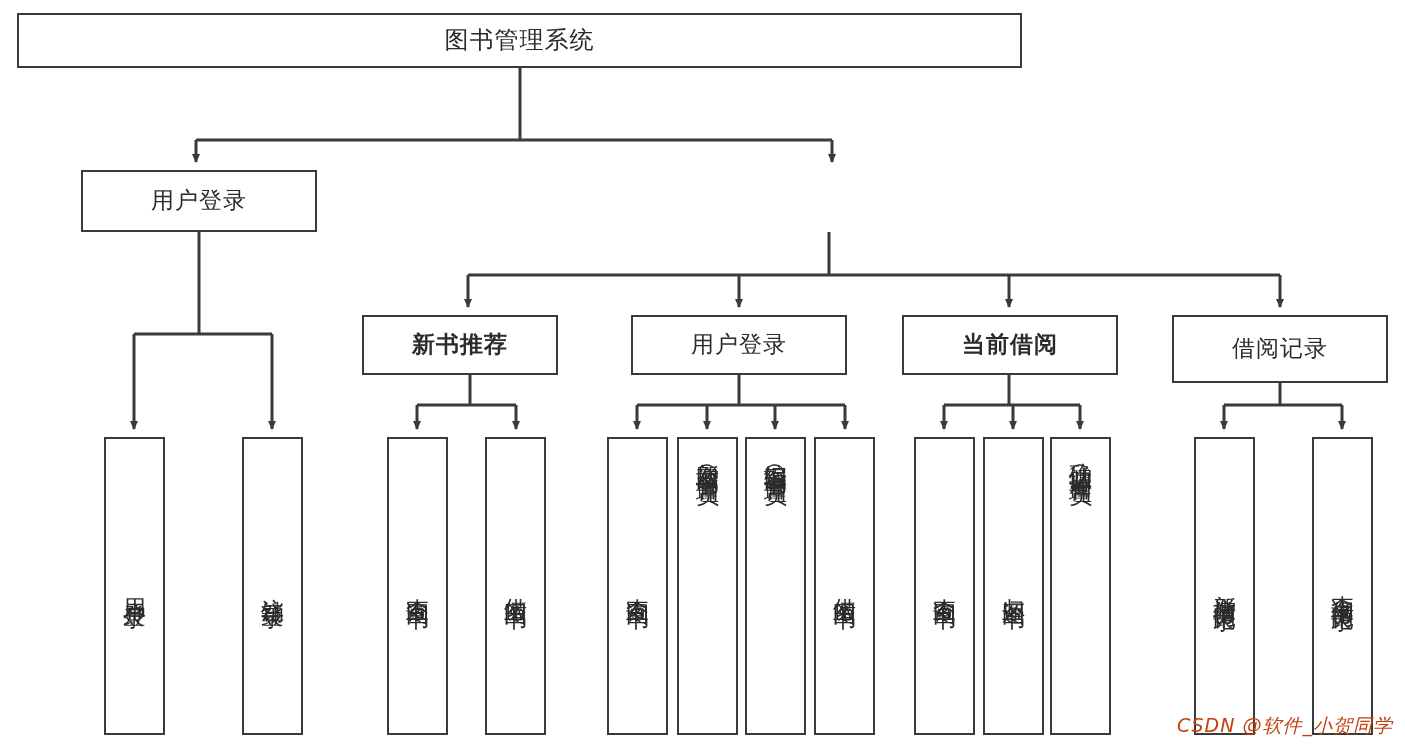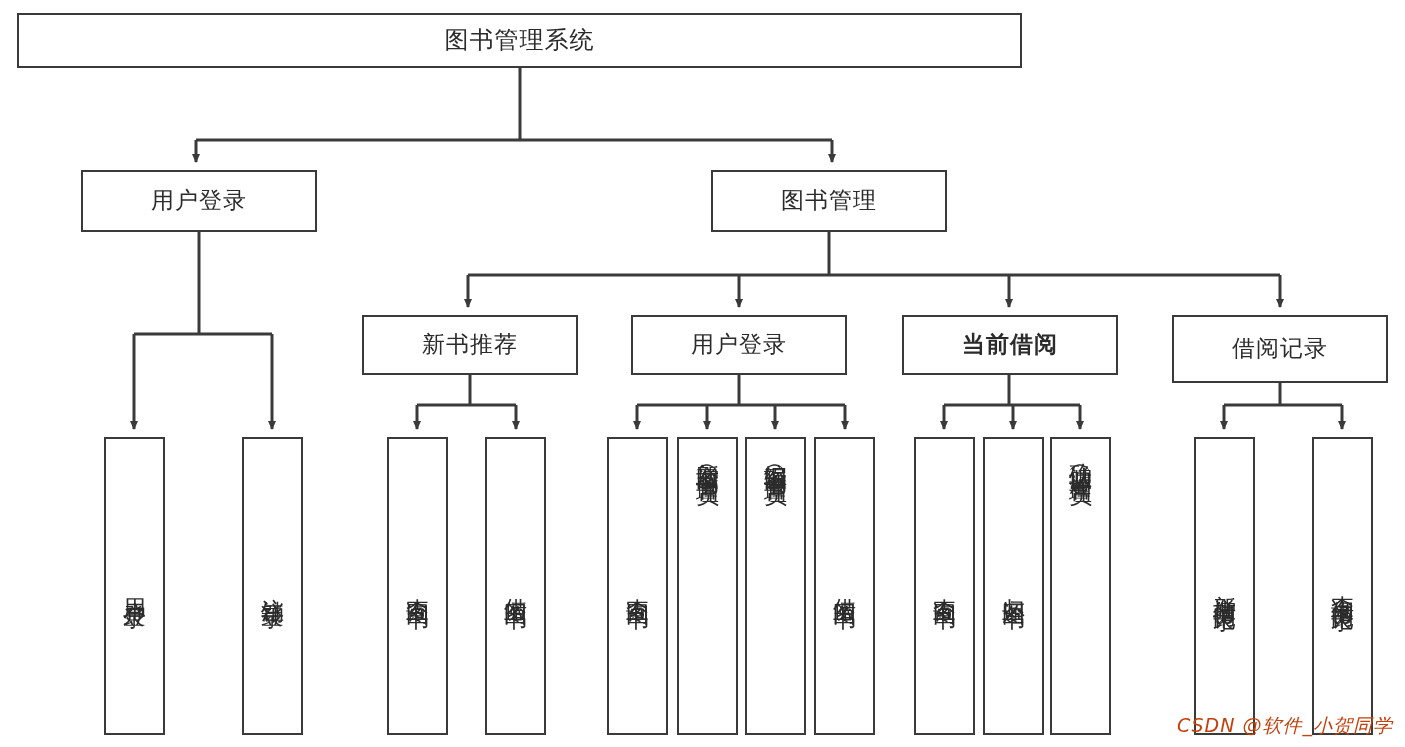--- a/index.html
+++ b/index.html
@@ -119,23 +119,22 @@
       <path d="M1280,375 L1280,405"></path>
       <path d="M1224,405 L1342,405"></path>
       <path d="M1224,405 L1224,429" marker-end="url(#arrow)"></path>
       <path d="M1342,405 L1342,429" marker-end="url(#arrow)"></path>
     </g>
   </svg>
 
   <div class="node horiz root" style="left: 17px; top: 13px; width: 1005px; height: 55px;">图书管理系统</div>
 
   <div class="node horiz" style="left: 81px; top: 170px; width: 236px; height: 62px;">用户登录</div>
-  <div class="node horiz" style="left: 711px; top: 170px; width: 236px; height: 62px;">图书管理</div>
 
-  <div class="node horiz" style="left: 362px; top: 315px; width: 216px; height: 60px;">新书推荐</div>
+  <div class="node horiz" style="left: 362px; top: 315px; width: 196px; height: 60px; font-weight: bold;">新书推荐</div>
   <div class="node horiz" style="left: 631px; top: 315px; width: 216px; height: 60px;">用户登录</div>
   <div class="node horiz" style="left: 902px; top: 315px; width: 216px; height: 60px; font-weight: bold;">当前借阅</div>
   <div class="node horiz" style="left: 1172px; top: 315px; width: 216px; height: 68px;">借阅记录</div>
 
   <div class="node vert" style="left: 104px; top: 437px; width: 61px; height: 298px;">用户登录</div>
   <div class="node vert" style="left: 242px; top: 437px; width: 61px; height: 298px;">注销登录</div>
   <div class="node vert" style="left: 387px; top: 437px; width: 61px; height: 298px;">查询图书</div>
   <div class="node vert" style="left: 485px; top: 437px; width: 61px; height: 298px;">借阅图书</div>
   <div class="node vert" style="left: 607px; top: 437px; width: 61px; height: 298px;">查询图书</div>
   <div class="node vert toptext" style="left: 677px; top: 437px; width: 61px; height: 298px;">新增图书（管理员）</div>

